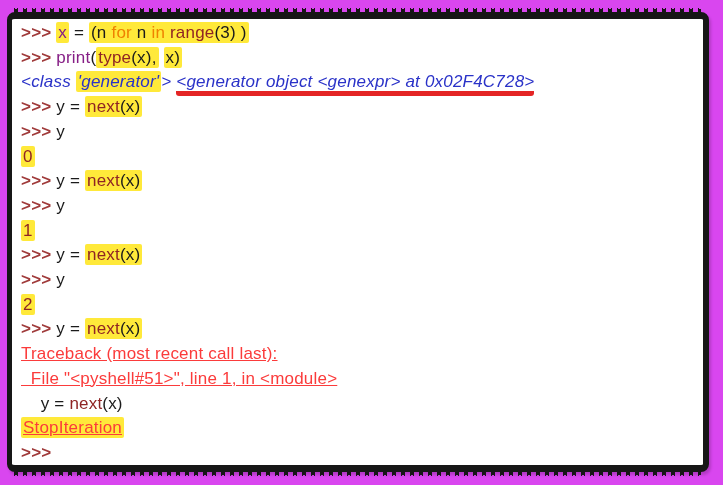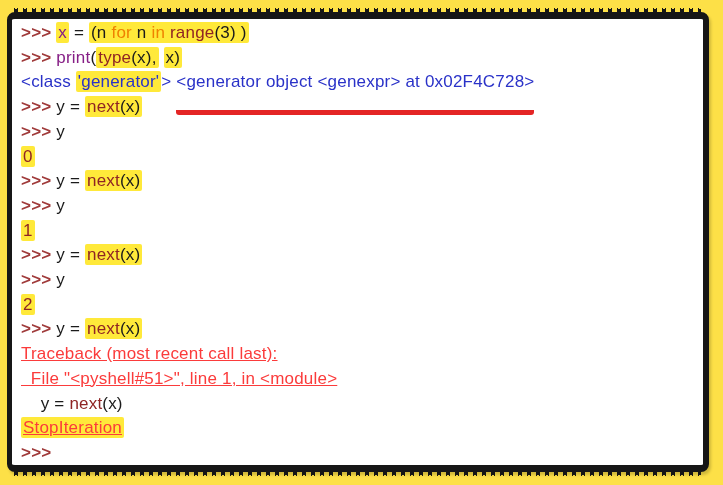--- a/index.html
+++ b/index.html
@@ -8,21 +8,21 @@
     background: #ffffff;
     width: 723px;
     height: 485px;
     overflow: hidden;
     font-family: "Liberation Sans", "DejaVu Sans", sans-serif;
   }
   .canvas {
     position: relative;
     width: 723px;
     height: 485px;
-    background: #fde047;
+    background: #d946ef;
   }
   
   .frame {
     position: absolute;
     left: 7px;
     top: 12px;
     width: 702px;
     height: 460px;
     box-sizing: border-box;
     border-style: solid;
@@ -60,31 +60,31 @@
     line-height: 24.7px;
     white-space: pre;
     overflow: hidden;
   }
   .line { white-space: pre; }
   .seg.prompt  { color: var(--prompt,  #a03b3b); font-weight: bold; }
   .seg.plain   { color: var(--plain,   #1b1b1b); }
   .seg.keyword { color: var(--keyword, #ef8200); }
   .seg.builtin { color: var(--builtin, #8f2424); }
   .seg.purple  { color: var(--purple,  #861e86); }
-  .seg.output  { color: var(--output,  #2a32c8); }
+  .seg.output  { color: var(--output,  #2a32c8); font-style: italic; }
   .seg.error   { color: var(--error,   #fb3b3b); text-decoration: underline; }
   .hl {
     background: var(--highlight, #ffe93a);
     padding: 1px 2px;
     border-radius: 2px;
     box-decoration-break: clone;
   }
   .ul {
     border-bottom: 5px solid var(--underline, #e42525);
-    padding-bottom: 19px;
+    padding-bottom: 0;
     border-radius: 3px;
   }
 </style>
 </head>
 <body>
 
 <div class="canvas">
   <div class="frame">
     <div class="zz zz-top"></div>
     <div class="zz zz-bottom"></div>

